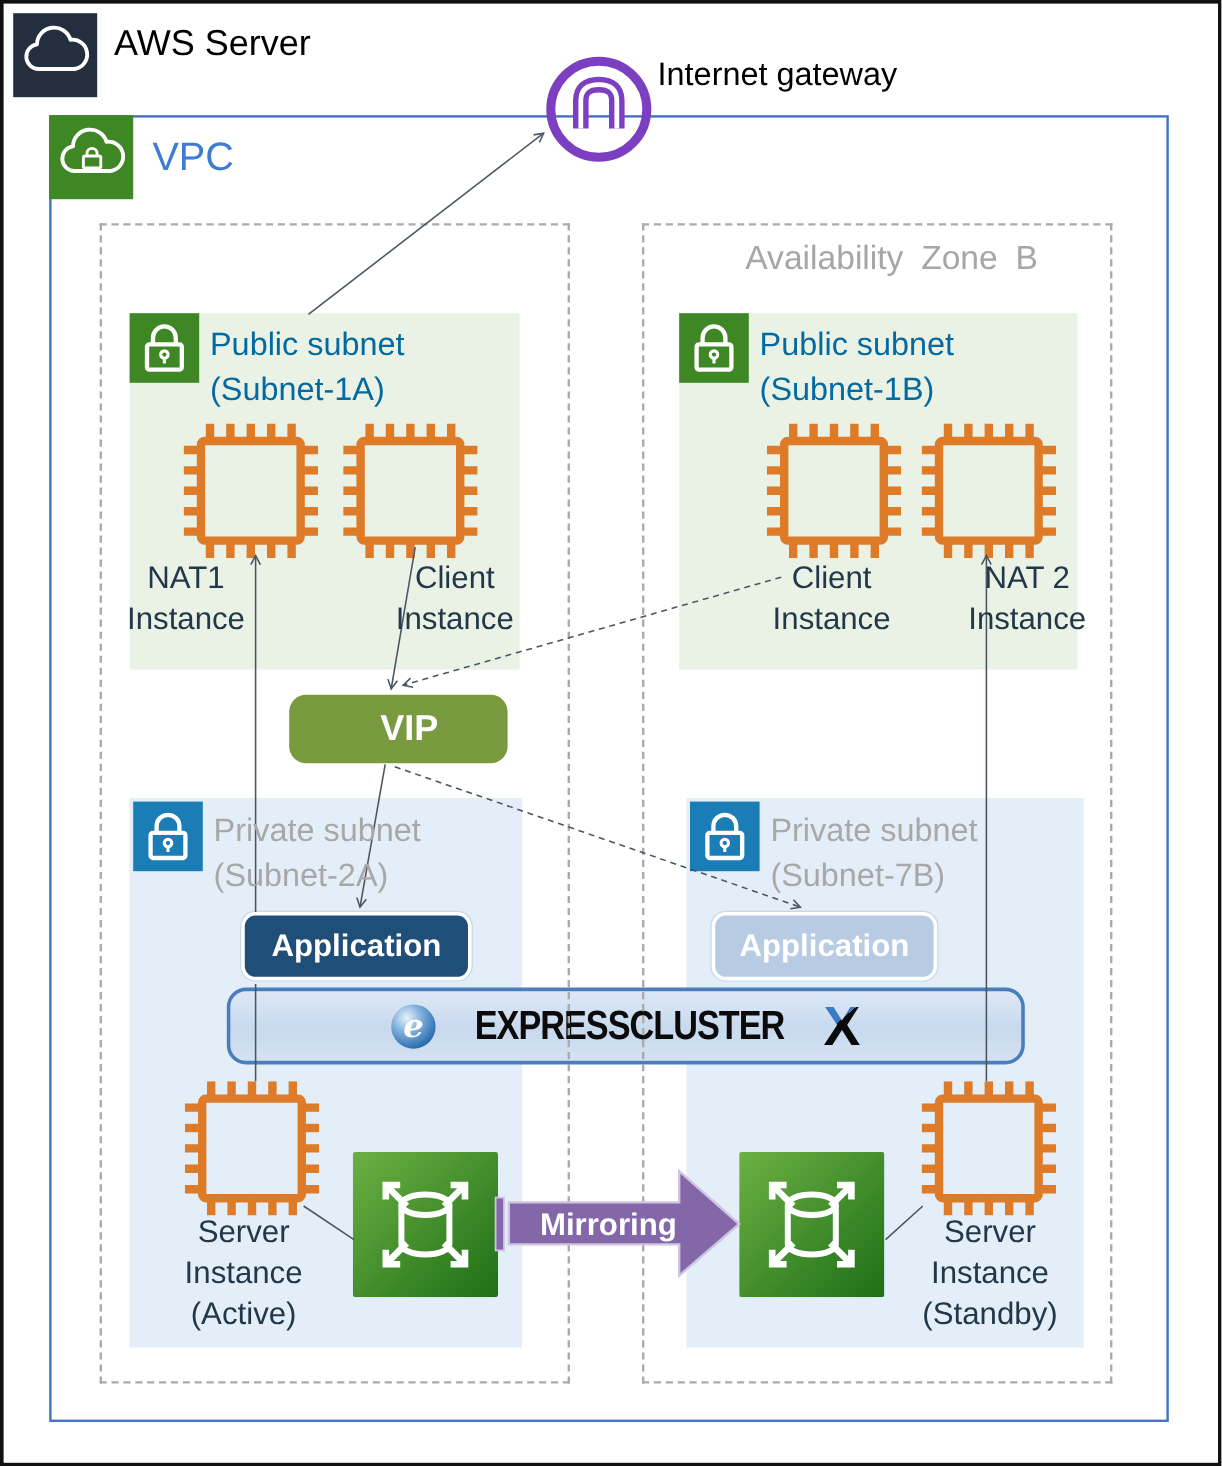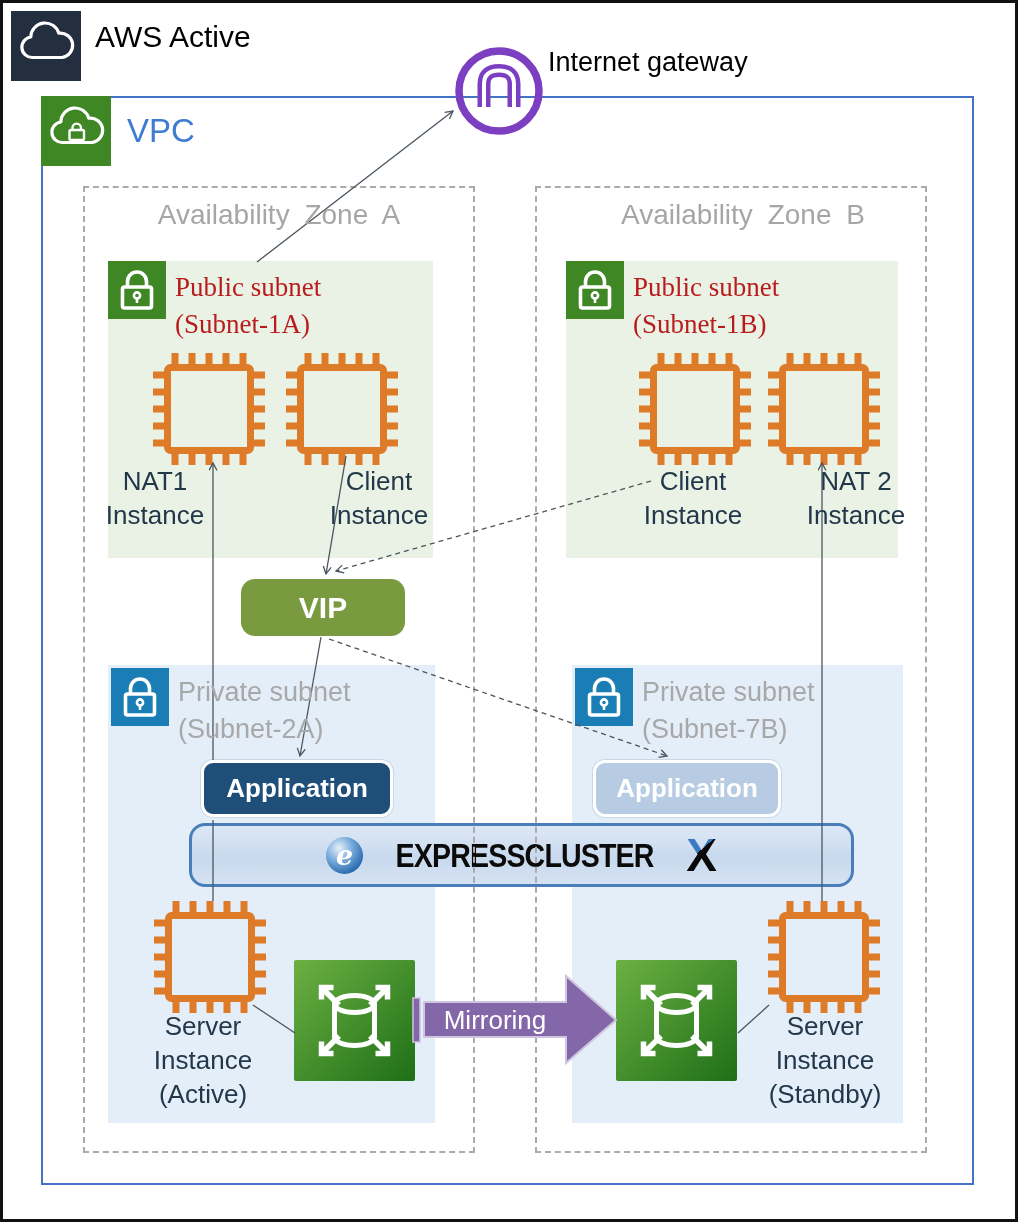--- a/index.html
+++ b/index.html
@@ -19,53 +19,53 @@
   .public-bg{background:#eaf2e5;}
   .private-bg{background:#e3eef8;}
   .sub-a-pub{left:105px;top:258px;width:325px;height:297px;}
   .sub-b-pub{left:563px;top:258px;width:332px;height:297px;}
   .sub-a-priv{left:105px;top:662px;width:327px;height:458px;}
   .sub-b-priv{left:569px;top:662px;width:331px;height:458px;}
   .lock-badge{width:58px;height:58px;z-index:36;}
   .lock-green{background:#3f8624;}
   .lock-blue{background:#1a7db5;}
   .subnet-title{font-size:27px;line-height:37px;z-index:45;}
-  .blue-title{color:#b91c1c;font-family:Liberation Serif, serif;}
+  .blue-title{color:#0369a1;}
   .gray-title{color:#a8a8a8;}
   
   .aws-badge{left:8px;top:8px;width:70px;height:70px;background:#232f3e;z-index:36;}
   .vpc-badge{left:38px;top:93px;width:70px;height:70px;background:#3f8624;z-index:36;}
   .aws-label{left:92px;top:17px;font-size:30px;color:#000;z-index:45;}
   .vpc-label{left:124px;top:109px;font-size:33px;color:#3d7cd0;z-index:45;}
   .ig-icon{left:451px;top:43px;width:90px;height:90px;z-index:46;}
   .ig-label{left:545px;top:44px;font-size:27px;color:#000;z-index:45;}
   
   .chip{width:112px;height:112px;z-index:35;}
   .chip-label{top:461px;width:130px;text-align:center;font-size:26px;line-height:34px;color:#22384a;z-index:45;}
   .server-label{top:1006px;text-align:center;font-size:26px;line-height:34px;color:#22384a;z-index:45;}
   .vip-box{left:238px;top:576px;width:164px;height:57px;background:#7a9a40;border-radius:14px;z-index:35;
-    color:#fff;font-size:30px;font-weight:bold;display:flex;align-items:center;justify-content:center;}
+    color:#fff;font-size:30px;font-weight:bold;display:flex;align-items:center;justify-content:center;padding-left:18px;}
   .app-box{width:192px;height:57px;border:3px solid #fff;border-radius:12px;z-index:35;box-sizing:border-box;
     color:#fff;font-size:26px;font-weight:bold;display:flex;align-items:center;justify-content:center;
     box-shadow:0 0 0 1px rgba(120,150,180,.25);}
   .app-a{left:198px;top:757px;background:#1f4e79;}
   .app-b{left:590px;top:757px;width:188px;background:#b7cbe3;}
   .banner{left:186px;top:820px;width:665px;height:64px;border:3px solid #4a7ebb;border-radius:16px;z-index:20;box-sizing:border-box;
     background:linear-gradient(180deg,#dde8f5 0%,#c8d9ee 55%,#d5e2f2 100%);
     display:flex;align-items:center;justify-content:center;gap:8px;}
   .logo-e{width:37px;height:37px;border-radius:50%;
     background:radial-gradient(circle at 35% 30%,#e8f2fb 0%,#7fb0dd 35%,#2a6cb0 75%,#174e8c 100%);
     color:#fff;font-family:"DejaVu Serif",serif;font-style:italic;font-weight:bold;font-size:27px;
     display:flex;align-items:center;justify-content:center;}
   .logo-name{font-size:34px;font-weight:900;letter-spacing:-1px;color:#0b0b0b;transform:scaleX(.84);}
   .logo-x{font-size:46px;font-weight:900;line-height:1;
     background:linear-gradient(140deg,#3a79c3 42%,#0a0a0a 42%);
     -webkit-background-clip:text;background-clip:text;color:transparent;}
   .mirror-icon{width:121px;height:121px;z-index:35;}
-  .mirroring-label{left:418px;top:1002px;width:148px;text-align:center;font-size:26px;font-weight:normal;color:#fff;z-index:45;}
+  .mirroring-label{left:430px;top:1002px;width:148px;text-align:center;font-size:26px;font-weight:bold;color:#fff;z-index:45;}
   .overlay{left:0;top:0;z-index:40;pointer-events:none;}
   .sr-defs{position:absolute;width:0;height:0;overflow:hidden;}
 </style>
 </head>
 <body>
 
 <div class="page">
 
   <svg class="sr-defs" aria-hidden="true">
     <defs>
@@ -102,21 +102,21 @@
     </defs>
   </svg>
 
   <div class="abs vpc-box"></div>
 
   <div class="abs aws-badge">
     <svg width="70" height="70" viewBox="0 0 70 70">
         <use href="#cloud-sym"></use>
       </svg>
   </div>
-  <div class="abs aws-label">AWS Active</div>
+  <div class="abs aws-label">AWS Server</div>
 
   <div class="abs vpc-badge">
     <svg width="70" height="70" viewBox="0 0 70 70">
       <use href="#cloud-sym"></use>
       <path d="M31.5,34 v-2.2 a4.2,4.2 0 0 1 8.4,0 V34" stroke="#fff" stroke-width="2.4" fill="none"></path>
       <rect x="28.5" y="34" width="14.5" height="10" rx="1.5" stroke="#fff" stroke-width="2.4" fill="none"></rect>
     </svg>
   </div>
   <div class="abs vpc-label">VPC</div>
 
@@ -124,21 +124,20 @@
     <svg width="90" height="90" viewBox="0 0 90 90">
       <circle cx="45" cy="45" r="40" stroke="#7d3fc1" stroke-width="7.5" fill="none"></circle>
       <path d="M30,61 V38 Q30,24.5 45,24.5 Q60,24.5 60,38 V61" stroke="#7d3fc1" stroke-width="13" fill="none"></path>
       <path d="M30,61 V38 Q30,24.5 45,24.5 Q60,24.5 60,38 V61" stroke="#fff" stroke-width="4" fill="none"></path>
     </svg>
   </div>
   <div class="abs ig-label">Internet gateway</div>
 
   <div class="abs az az-a"></div>
   <div class="abs az az-b"></div>
-  <div class="abs az-title" style="left:80px;">Availability Zone A</div>
   <div class="abs az-title" style="left:544px;">Availability Zone B</div>
 
   <div class="abs subnet public-bg sub-a-pub"></div>
   <div class="abs subnet public-bg sub-b-pub"></div>
   <div class="abs subnet private-bg sub-a-priv"></div>
   <div class="abs subnet private-bg sub-b-priv"></div>
 
   <div class="abs lock-badge lock-green" style="left:105px;top:258px;">
     <svg width="58" height="58" viewBox="0 0 58 58">
         <use href="#lock-sym"></use>

